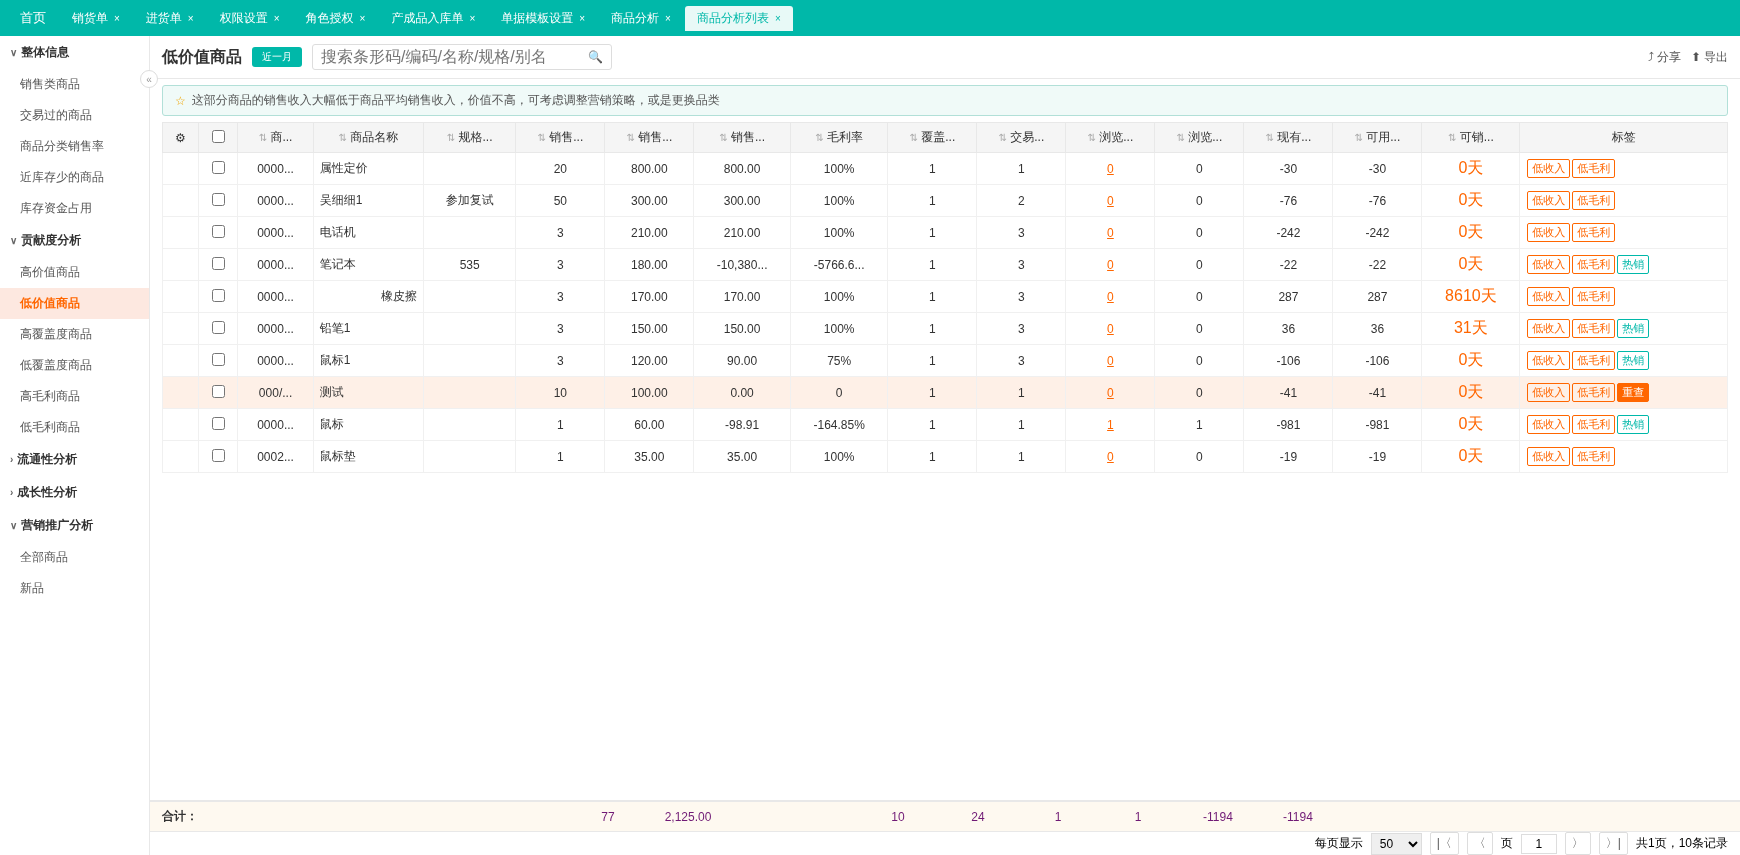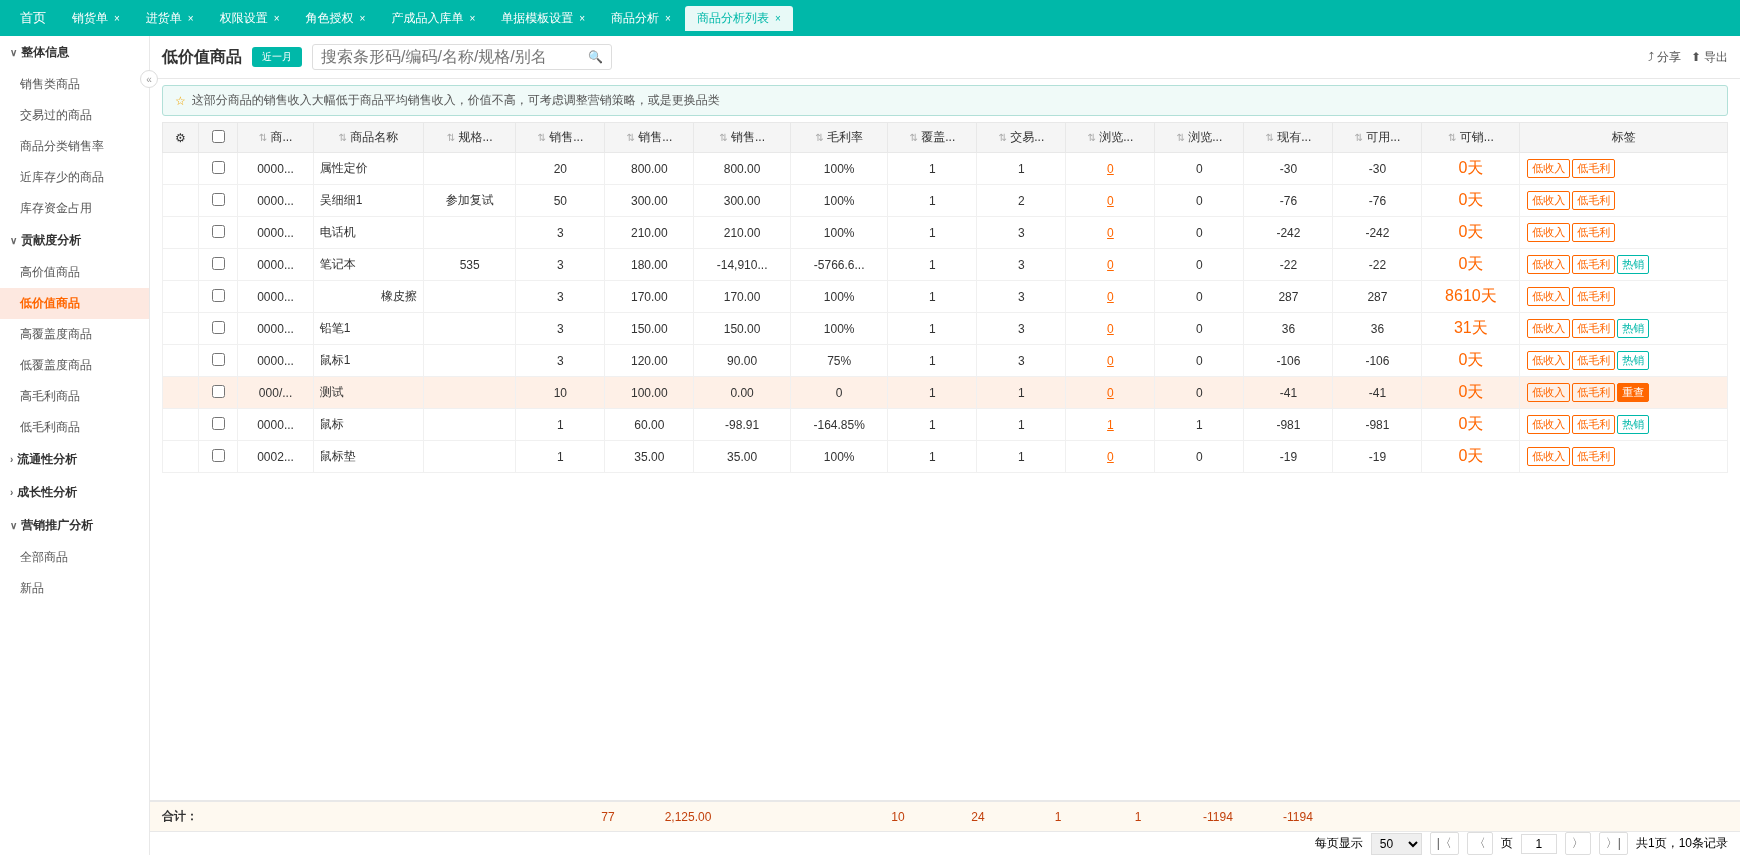--- a/index.html
+++ b/index.html
@@ -180,21 +180,21 @@
     .table-footer {
       border-top: 2px solid #e8e8e8;
       background: #fef9f0;
       padding: 6px 12px;
       display: flex;
       align-items: center;
       gap: 20px;
       font-size: 12px;
     }
     .footer-label { color: #333; font-weight: bold; }
-    .footer-value { color: #c2410c; text-align: center; min-width: 60px; }
+    .footer-value { color: #701a75; text-align: center; min-width: 60px; }
 
     
     .pagination {
       display: flex;
       align-items: center;
       justify-content: flex-end;
       padding: 0 12px;
       border-top: 1px solid #e8e8e8;
       gap: 8px;
       background: white;
@@ -418,21 +418,21 @@
     <td style="text-align:left"><span class="tag tag-orange">低收入</span><span class="tag tag-orange">低毛利</span></td>
   </tr>
             <tr>
     <td></td>
     <td><input type="checkbox" style=""></td>
     <td>0000...</td>
     <td style="text-align:left">笔记本</td>
     <td>535</td>
     <td>3</td>
     <td>180.00</td>
-    <td>-14,910...</td>
+    <td>-10,380...</td>
     <td>-5766.6...</td>
     <td>1</td>
     <td>3</td>
     <td><span class="underline orange">0</span></td>
     <td>0</td>
     <td>-22</td>
     <td>-22</td>
     <td><span class="days-badge">0天</span></td>
     <td style="text-align:left"><span class="tag tag-orange">低收入</span><span class="tag tag-orange">低毛利</span><span class="tag tag-teal">热销</span></td>
   </tr>

